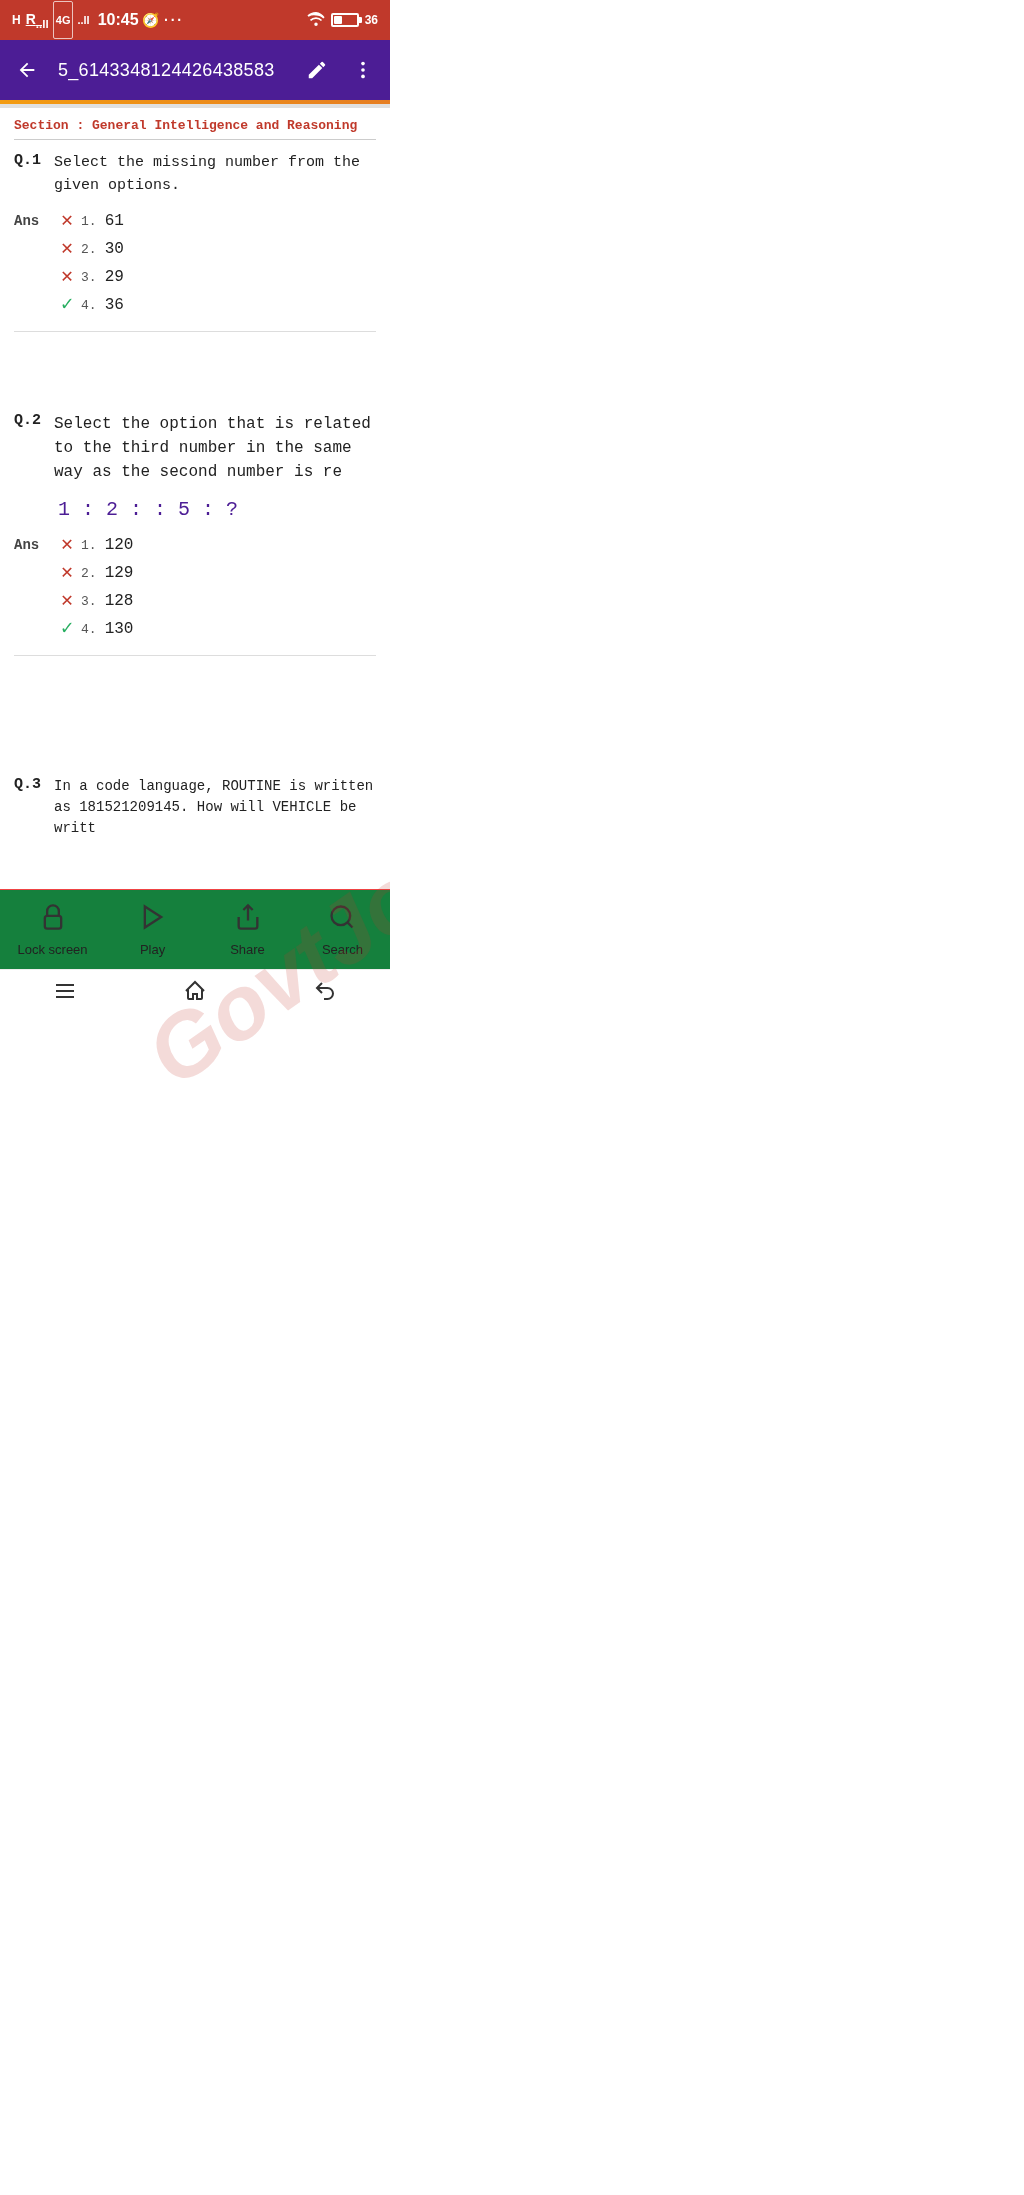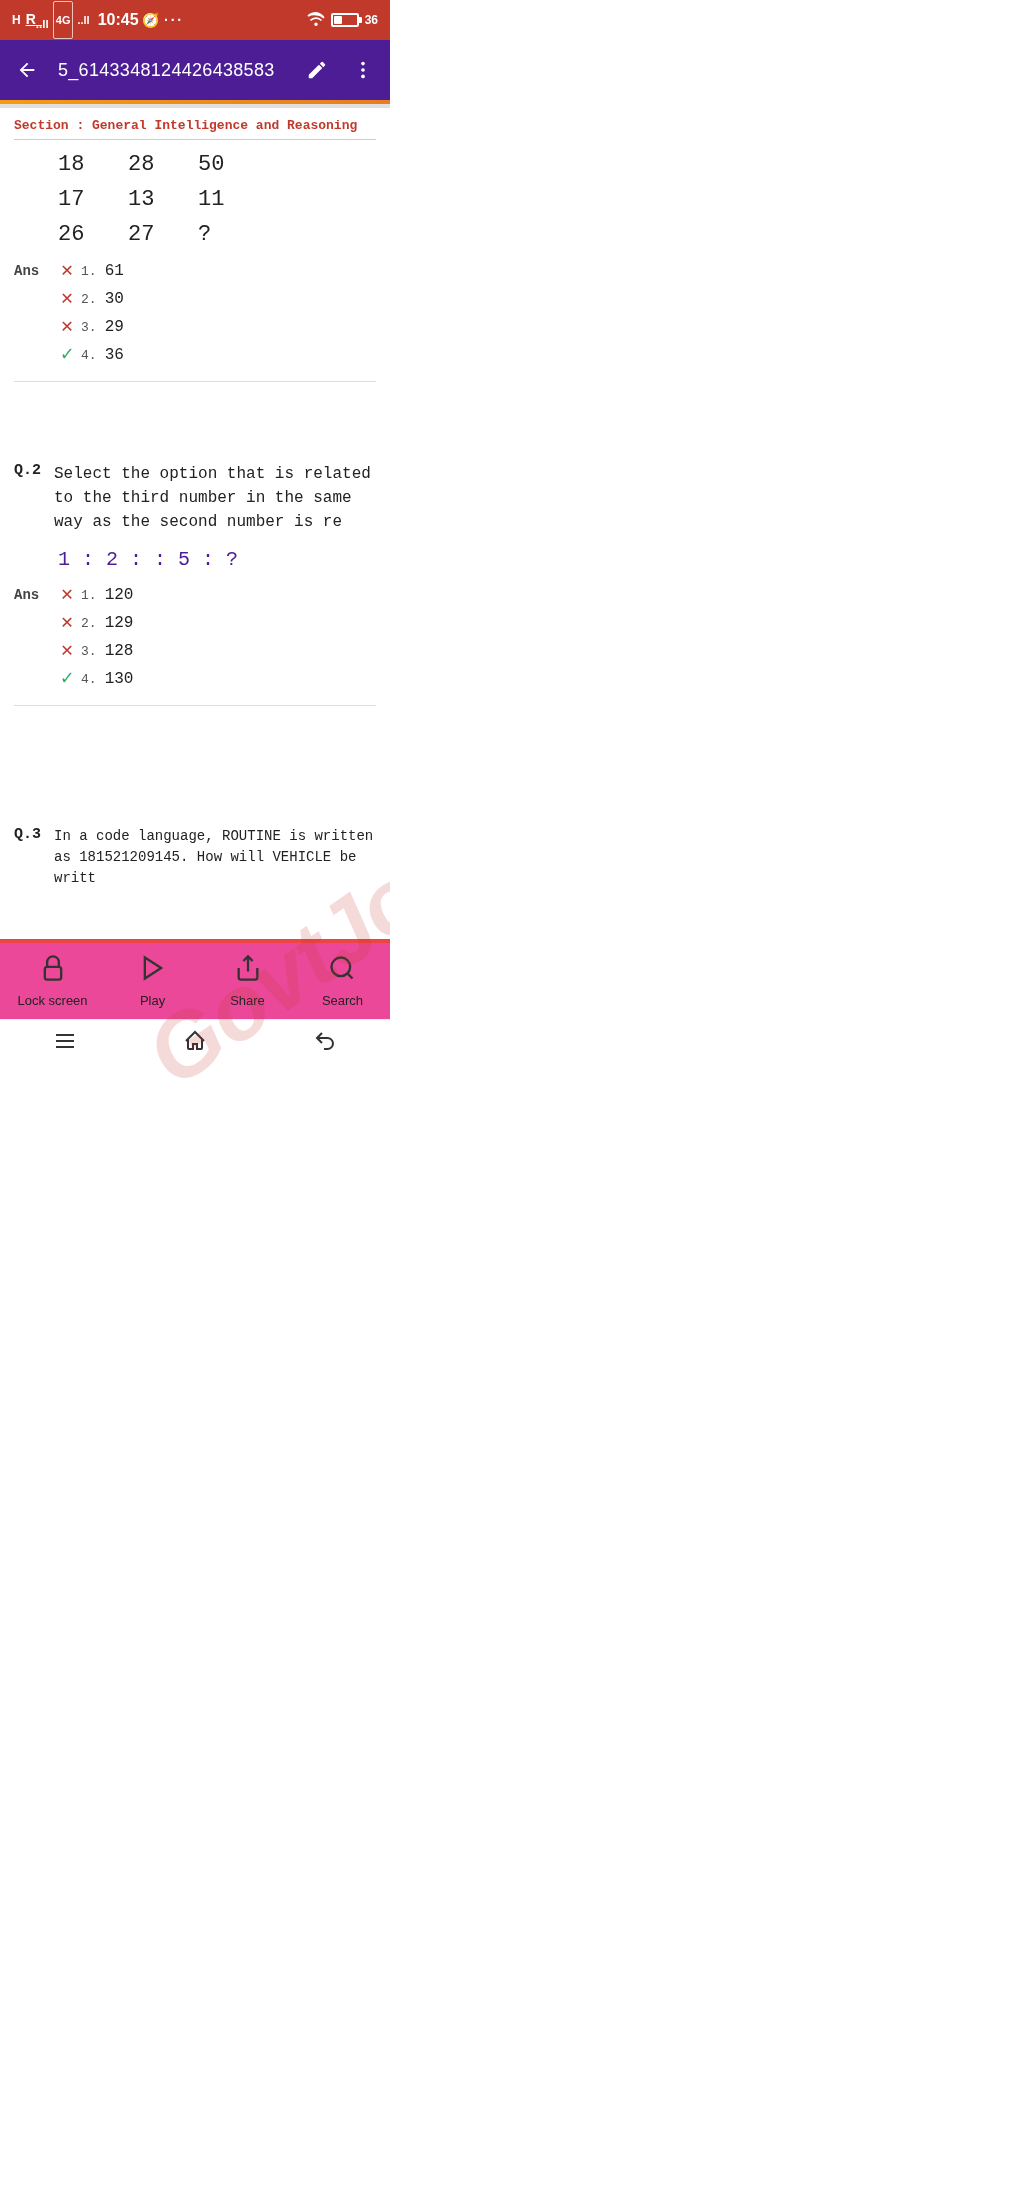--- a/index.html
+++ b/index.html
@@ -215,22 +215,22 @@
 
     
     .q3-text {
       font-size: 14px;
       color: #222;
       line-height: 1.5;
     }
 
     
     .bottom-nav {
-      background: #ec4899;
-      border-top: 4px solid #ef4444;
+      background: #15803d;
+      border-top: 1px solid #ef4444;
       height: 80px;
       display: flex;
       align-items: center;
       justify-content: space-around;
       margin-top: 20px;
     }
     .nav-item {
       display: flex;
       flex-direction: column;
       align-items: center;
@@ -320,34 +320,25 @@
 <div style="height:4px; background:#e0e0e0;"></div>
 
 <div class="content">
 
   <div class="section-label">
     <span>Section : </span>
     <span>General Intelligence and Reasoning</span>
   </div>
 
   <div class="question-block">
-
-    <div class="number-grid">
-      <span class="grid-num">18</span>
-      <span class="grid-num">28</span>
-      <span class="grid-num">50</span>
-
-      <span class="grid-num">17</span>
-      <span class="grid-num">13</span>
-      <span class="grid-num">11</span>
-
-      <span class="grid-num">26</span>
-      <span class="grid-num">27</span>
-      <span class="grid-num">?</span>
-    </div>
+    <div class="question-header">
+      <span class="q-number">Q.1</span>
+      <span class="q-text">Select the missing number from the given options.</span>
+    </div>
+
 
     <div class="ans-section">
       <span class="ans-label">Ans</span>
       <ul class="options-list">
         <li class="option-item">
           <span class="cross-icon">✕</span>
           <span class="option-num">1.</span>
           <span>61</span>
         </li>
         <li class="option-item">

